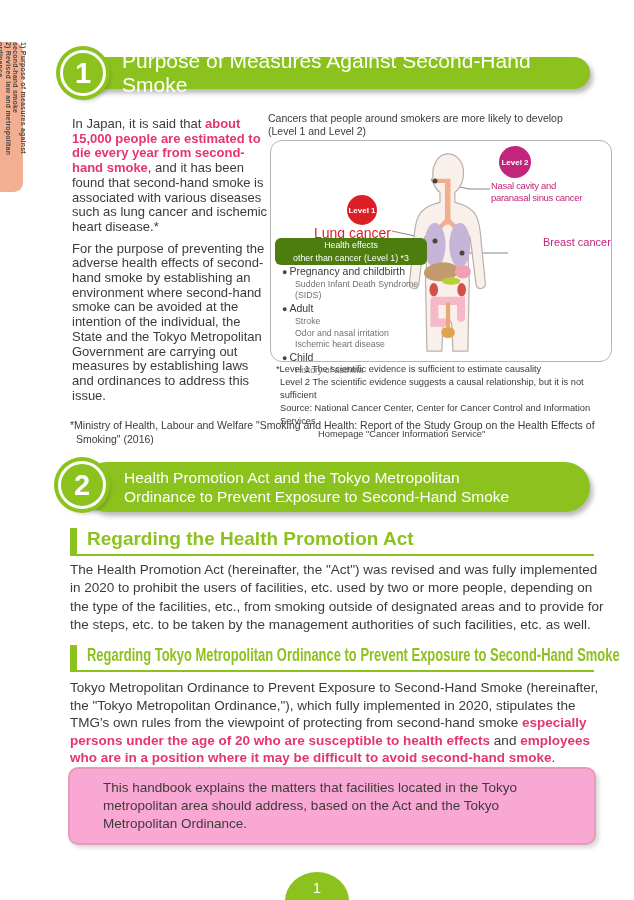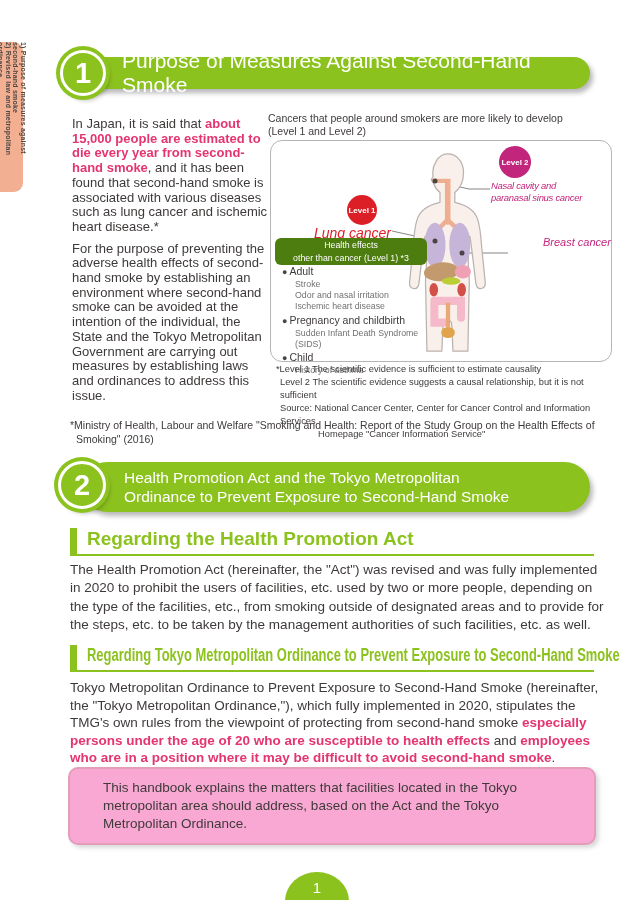--- a/index.html
+++ b/index.html
@@ -57,21 +57,21 @@
     border:1.5px solid #b5b5b6; border-radius:12px; background:#fff;
   }
   .dbox svg.fig { position:absolute; left:0; top:0; }
   .badge {
     position:absolute; border-radius:50%; color:#fff;
     display:flex; align-items:center; justify-content:center;
     font-size:8px; font-weight:bold;
   }
   .badge-l2 { left:228px; top:5px; width:32px; height:32px; background:#c2257c; }
   .badge-l1 { left:76px; top:54px; width:30px; height:30px; background:#dc1f26; }
-  .lbl { position:absolute;font-style:italic; }
+  .lbl { position:absolute; }
   .lbl-nasal { left:220px; top:39px; width:96px; font-size:9.5px; line-height:12px; color:#c2257c; letter-spacing:-0.3px; }
   .lbl-lung  { left:18px; top:84px; width:102px; text-align:right; font-size:14px; color:#dc1f26; }
   .lbl-breast{ left:240px; top:95px; font-size:11px; color:#c2257c;padding-left:32px; }
   .hbox {
     position:absolute; left:4px; top:97px; width:152px; height:27px;
     background:#4d7c0f; border-radius:6px; color:#fff;
     font-size:8.8px; line-height:12.5px; text-align:center; padding-top:1px;
   }
   .dlist { position:absolute; left:11px; top:124px; width:155px; }
   .dlist .grp { margin-bottom:1px; }
@@ -207,28 +207,28 @@
     <div class="lbl lbl-lung">Lung cancer</div>
     <div class="lbl lbl-breast">Breast cancer</div>
 
     <div class="hbox">
       <div>Health effects</div>
       <div>other than cancer (Level 1) *3</div>
     </div>
 
     <div class="dlist">
       <div class="grp">
+        <div class="grp-h"><span class="dot">●</span><span>Pregnancy and childbirth</span></div>
+        <div class="grp-i">Sudden Infant Death Syndrome (SIDS)</div>
+      </div>
+      <div class="grp">
         <div class="grp-h"><span class="dot">●</span><span>Adult</span></div>
         <div class="grp-i">Stroke</div>
         <div class="grp-i">Odor and nasal irritation</div>
         <div class="grp-i">Ischemic heart disease</div>
-      </div>
-      <div class="grp">
-        <div class="grp-h"><span class="dot">●</span><span>Pregnancy and childbirth</span></div>
-        <div class="grp-i">Sudden Infant Death Syndrome (SIDS)</div>
       </div>
       <div class="grp">
         <div class="grp-h"><span class="dot">●</span><span>Child</span></div>
         <div class="grp-i">History of asthma</div>
       </div>
     </div>
   </div>
 
   <div class="dnotes">
     <div class="n0">*Level 1 The scientific evidence is sufficient to estimate causality</div>

